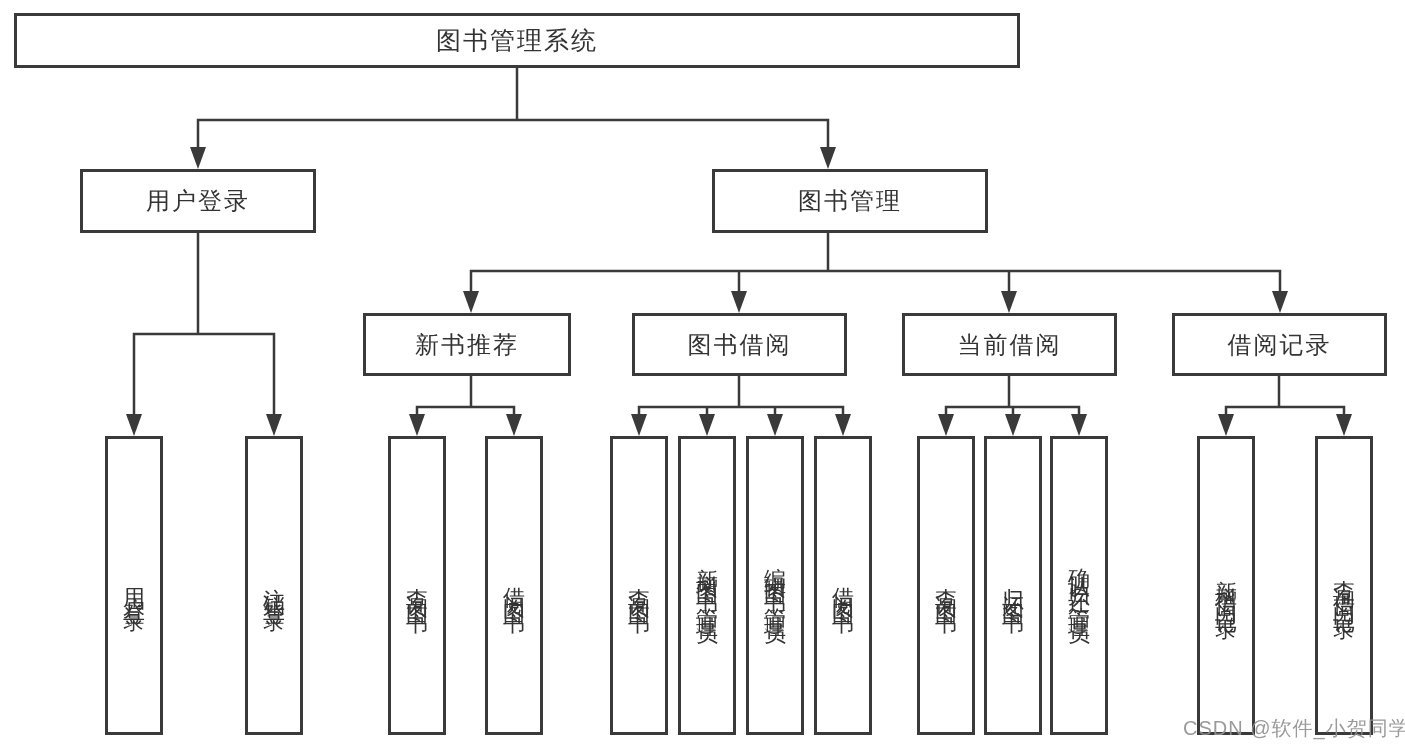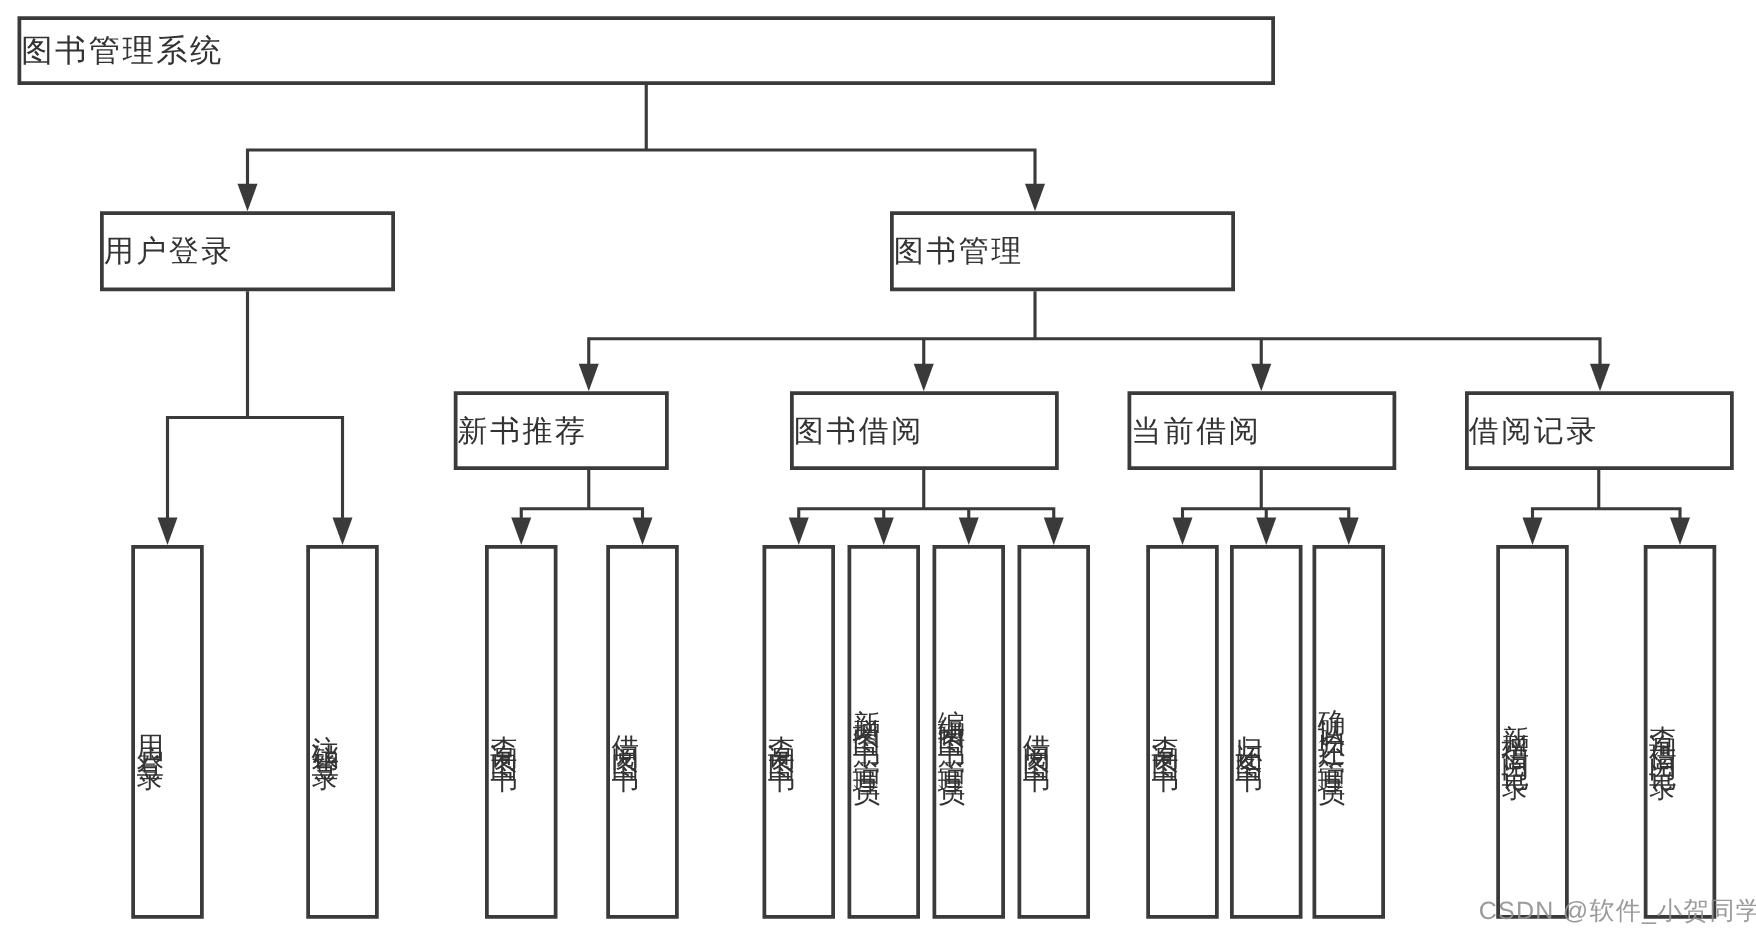--- a/index.html
+++ b/index.html
@@ -22,21 +22,21 @@
     width: 1405px;
     height: 747px;
   }
   .box {
     position: absolute;
     box-sizing: border-box;
     background: #ffffff;
     border: 3px solid #3a3a3a;
     display: flex;
     align-items: center;
-    justify-content: flex-start;
+    justify-content: center;
   }
   .hlabel {
     font-size: 24px;
     color: #333333;
     letter-spacing: 2px;
     white-space: nowrap;
   }
   .root-label {
     font-size: 25px;
   }
@@ -112,21 +112,21 @@
     <span class="hlabel root-label">图书管理系统</span>
   </div>
 
   <div class="box" style="left:80px; top:169px; width:236px; height:64px;">
     <span class="hlabel">用户登录</span>
   </div>
   <div class="box" style="left:712px; top:169px; width:276px; height:64px;">
     <span class="hlabel">图书管理</span>
   </div>
 
-  <div class="box" style="left:363px; top:313px; width:172px; height:63px;">
+  <div class="box" style="left:363px; top:313px; width:208px; height:63px;">
     <span class="hlabel">新书推荐</span>
   </div>
   <div class="box" style="left:632px; top:313px; width:215px; height:63px;">
     <span class="hlabel">图书借阅</span>
   </div>
   <div class="box" style="left:902px; top:313px; width:215px; height:63px;">
     <span class="hlabel">当前借阅</span>
   </div>
   <div class="box" style="left:1172px; top:313px; width:215px; height:63px;">
     <span class="hlabel">借阅记录</span>

